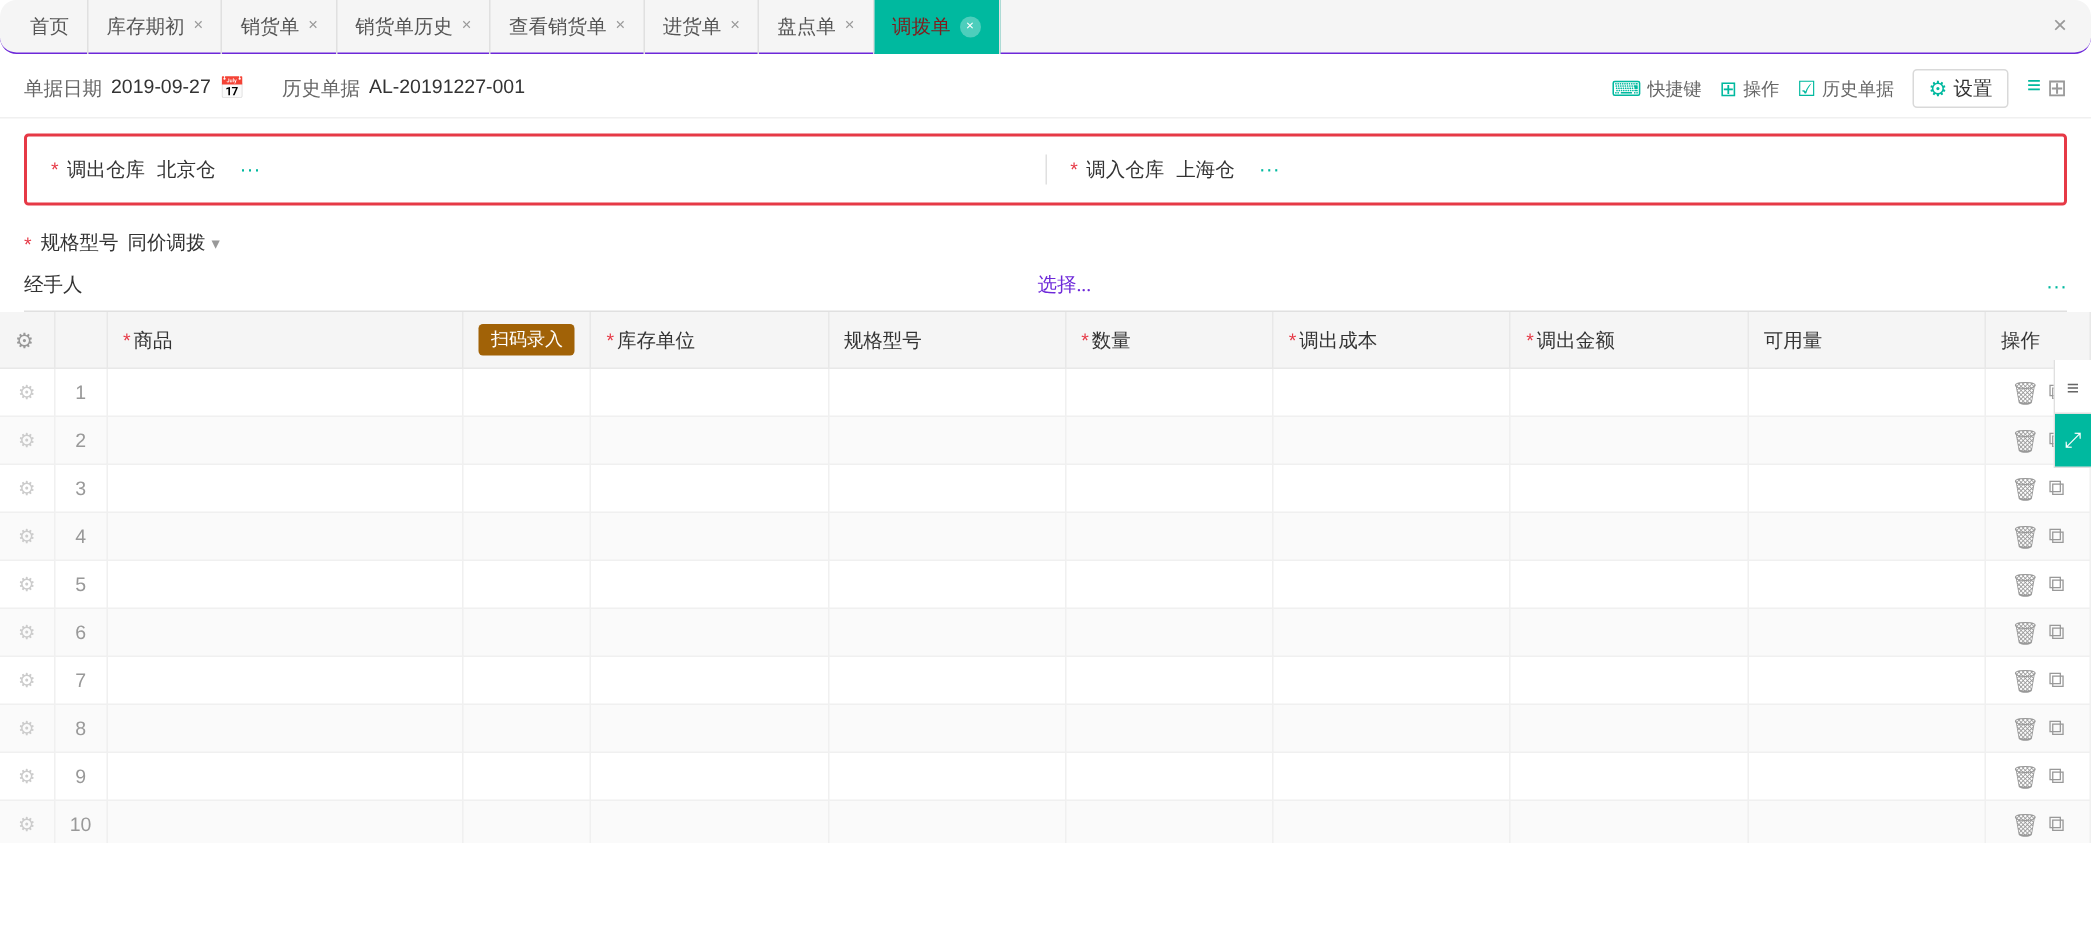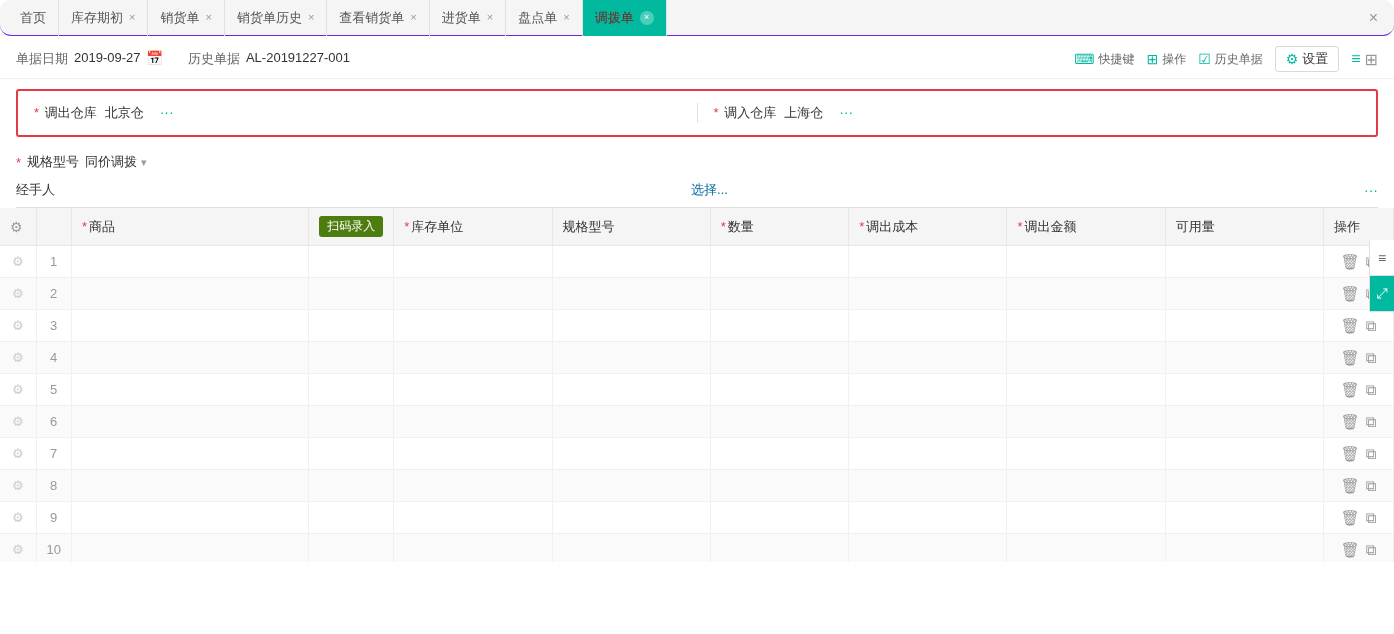--- a/index.html
+++ b/index.html
@@ -225,21 +225,21 @@
     .gear-cell {
       width: 36px;
       text-align: center;
     }
     .gear-icon {
       color: #999;
       cursor: pointer;
       font-size: 14px;
     }
     .scan-btn {
-      background: #4d7c0f;
+      background: #a16207;
       color: #fff;
       border: none;
       padding: 2px 8px;
       border-radius: 3px;
       font-size: 12px;
       cursor: pointer;
       white-space: nowrap;
     }
     .op-cell {
       width: 70px;
@@ -404,21 +404,21 @@
     <span>规格型号</span>
     <div class="business-select">
       <span>同价调拨</span>
       <span class="dropdown-arrow">▾</span>
     </div>
   </div>
 </div>
 
 <div class="person-row">
   <span style="margin-right:6px;">经手人</span>
-  <span style="color:#0369a1; cursor:pointer;">选择...</span>
+  <span style="color:#6d28d9; cursor:pointer;font-family:Liberation Serif, serif;">选择...</span>
   <span class="person-more" style="margin-left:6px;">···</span>
 </div>
 
 <hr class="divider-line">
 
 <div class="table-wrapper">
   <div class="table-scroll">
     <table>
       <thead>
         <tr>

